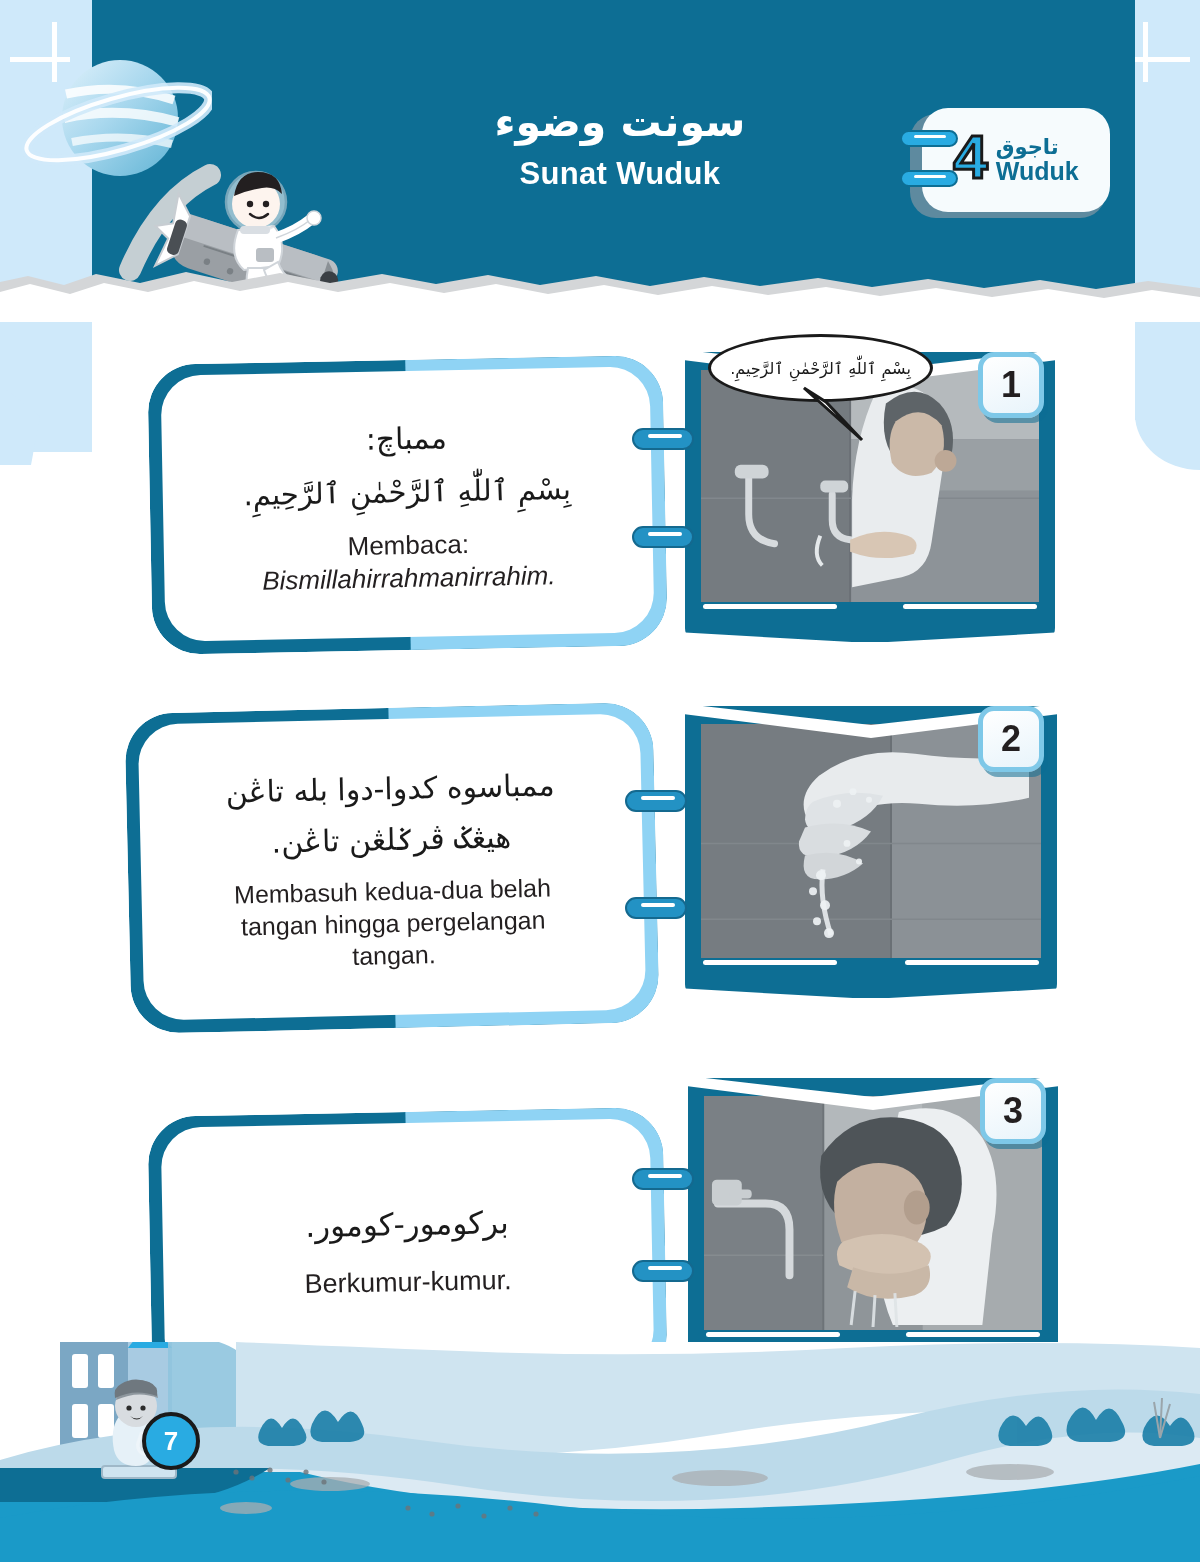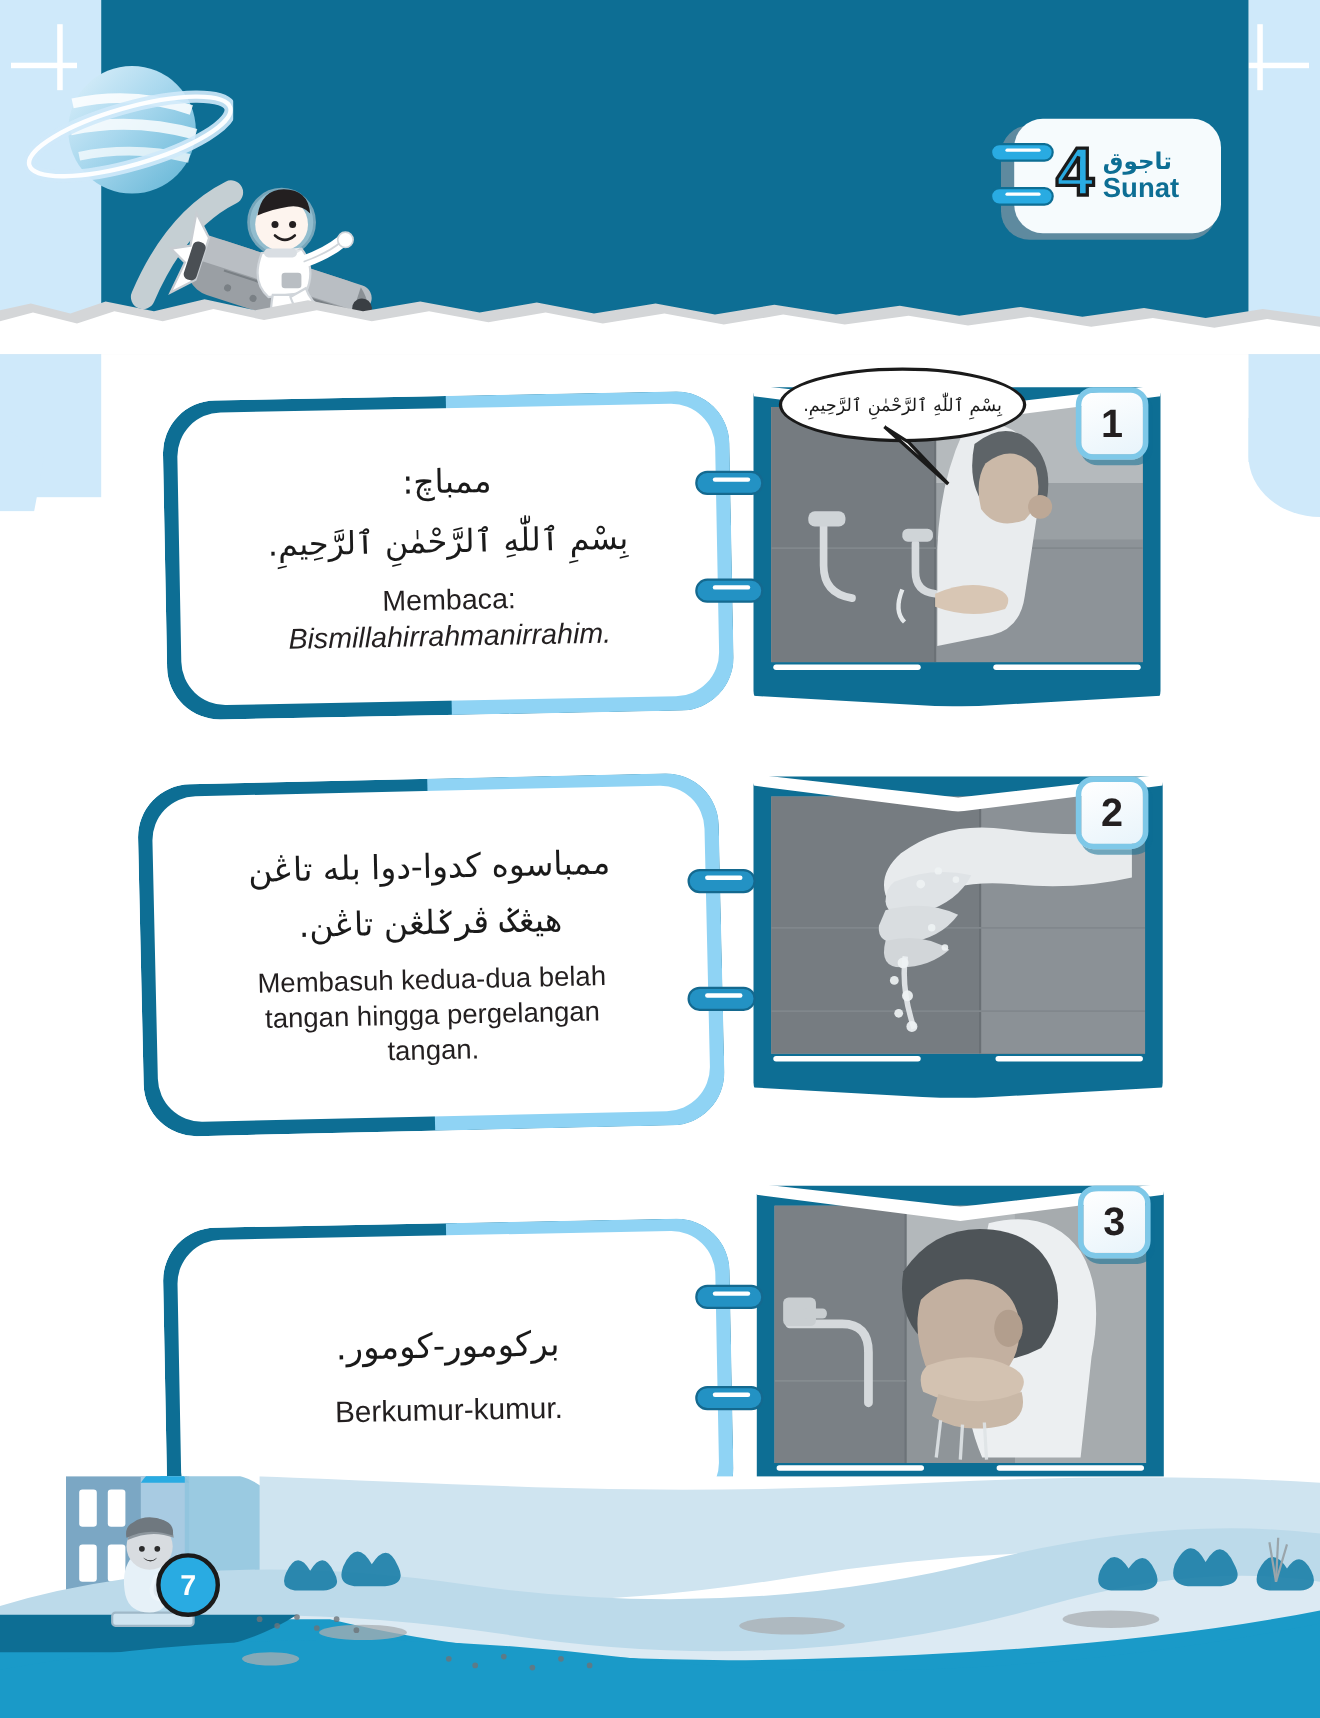--- a/index.html
+++ b/index.html
@@ -277,29 +277,31 @@
       <rect x="146" y="128" width="18" height="14" rx="3" fill="#b9bec3"></rect>
     </g>
   </svg>
 
   <svg class="header-torn" viewBox="0 0 1200 70" preserveAspectRatio="none">
     <path d="M0,30 L28,24 L64,33 L96,22 L140,31 L186,20 L232,30 L280,21 L330,31 L382,22 L436,32 L488,23 L540,33 L596,24 L650,34 L704,25 L760,34 L818,26 L872,35 L928,27 L984,36 L1040,28 L1096,37 L1148,29 L1200,36 L1200,70 L0,70 Z" fill="#d4d6d8"></path>
     <path d="M0,40 L30,32 L70,42 L104,31 L148,40 L194,29 L240,39 L288,30 L338,40 L390,31 L444,41 L496,32 L548,42 L604,33 L658,43 L712,34 L768,43 L826,35 L880,44 L936,36 L992,45 L1048,37 L1104,46 L1152,38 L1200,45 L1200,70 L0,70 Z" fill="#ffffff"></path>
   </svg>
 
   <div class="header-title">
+    <div class="title-jawi">سونت وضوء</div>
+    <div class="title-rumi">Sunat Wuduk</div>
   </div>
 
   <div class="topic-badge">
     <div class="topic-shadow"></div>
     <div class="topic-card">
       <div class="topic-num">4</div>
       <div class="topic-labels">
         <div class="topic-jawi">تاجوق</div>
-        <div class="topic-rumi">Sunat</div>
+        <div class="topic-rumi">Wuduk</div>
       </div>
     </div>
     <div class="topic-ring r1"></div>
     <div class="topic-ring r2"></div>
   </div>
 
   <div class="blue-pentagon"></div>
 
   <div class="row row1">
     <div class="text-card" style="left:150px; top:30px; width:515px; height:290px; transform:rotate(-1.1deg);">

